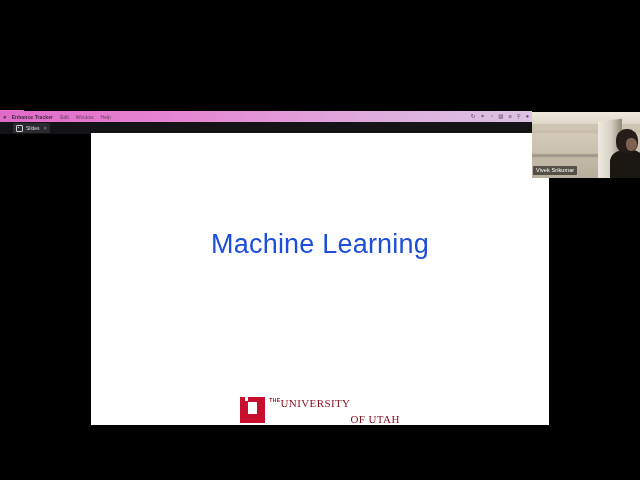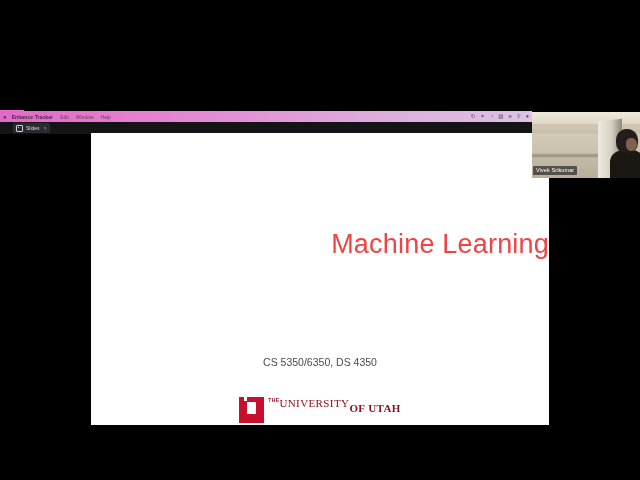--- a/index.html
+++ b/index.html
@@ -187,24 +187,24 @@
     width: 458px;
     height: 342px;
     background: #ffffff;
     overflow: hidden;
   }
   .slide-title {
     position: absolute;
     left: 0;
     top: 96px;
     width: 100%;
-    text-align: right;
+    text-align: center;
     font-size: 27px;
     font-weight: 400;
-    color: #ef4444;
+    color: #1d4ed8;
     letter-spacing: .2px;
     font-family: "Liberation Sans", sans-serif;
   }
   .slide-subtitle {
     position: absolute;
     left: 0;
     top: 222px;
     width: 100%;
     text-align: center;
     font-size: 10.5px;
@@ -271,23 +271,23 @@
   }
   .uofu-university {
     font-size: 11px;
     letter-spacing: .4px;
     font-weight: 400;
     color: #8b1020;
   }
   .uofu-ofutah {
     font-size: 11px;
     letter-spacing: .4px;
-    font-weight: 700;
+    font-weight: 400;
     color: #8b1020;
-    margin-top: 5px;
+    margin-top: 16px;
   }
 
   
   .webcam {
     position: absolute;
     left: 532px;
     top: 57px;
     width: 108px;
     height: 66px;
     overflow: hidden;
@@ -416,21 +416,20 @@
       </div>
 
       <div class="viewport"></div>
     </div>
 
     <div class="slide">
 
       <div class="slide-title">Machine Learning</div>
 
       <div class="slide-subtitle">
-        <div>CS 5350/6350, DS 4350</div>
       </div>
 
       <div class="uofu-logo">
         <div class="uofu-block"></div>
         <div class="uofu-words">
           <span class="uofu-the">THE</span>
           <span class="uofu-university">UNIVERSITY</span>
           <span class="uofu-ofutah">OF UTAH</span>
         </div>
       </div>

